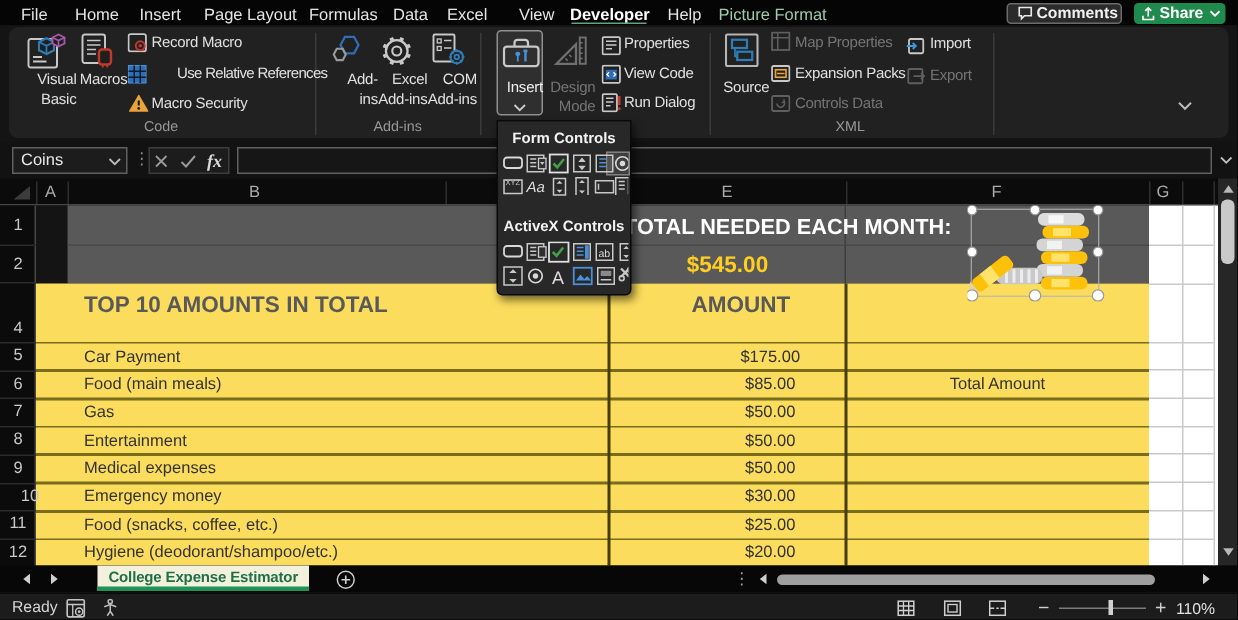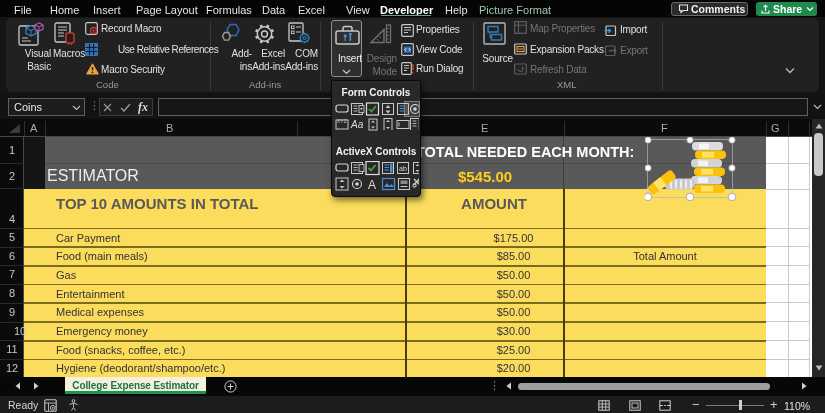--- a/index.html
+++ b/index.html
@@ -192,21 +192,21 @@
       <rect x="0.7" y="2" width="11.6" height="10" rx="1" fill="none" stroke="#c8c8c8" stroke-width="1.2"></rect>
       <rect x="3" y="4.5" width="7" height="5" fill="none" stroke="#e8a33d" stroke-width="1.1"></rect>
       <path d="M4 7h5" stroke="#e8a33d" stroke-width="1"></path>
     </svg>
     <span class="txt sl" style="left:530px;top:26.5px;">Expansion Packs</span>
     <svg class="abs" style="left:514px;top:45px;" width="13" height="13" viewBox="0 0 13 13">
       <rect x="0.7" y="2" width="11.6" height="10" rx="1" fill="none" stroke="#5f5f5f" stroke-width="1.2"></rect>
       <path d="M4 7a2.5 2.5 0 104.8-1" fill="none" stroke="#5f5f5f" stroke-width="1.1"></path>
       <path d="M8.5 4.2l0.5 1.8-1.8 0.4" fill="none" stroke="#5f5f5f" stroke-width="1"></path>
     </svg>
-    <span class="txt sl" style="left:530px;top:46.5px;color:#757575;">Refresh Data</span>
+    <span class="txt sl" style="left:530px;top:46.5px;color:#757575;">Controls Data</span>
     <svg class="abs" style="left:604px;top:7px;" width="13" height="13" viewBox="0 0 13 13">
       <rect x="2" y="2" width="9.5" height="9.5" rx="1" fill="none" stroke="#c8c8c8" stroke-width="1.2"></rect>
       <path d="M0.5 6.7h6 M4.5 4.7l2 2-2 2" fill="none" stroke="#3a9ad9" stroke-width="1.3"></path>
     </svg>
     <span class="txt sl" style="left:620px;top:6.5px;">Import</span>
     <svg class="abs" style="left:604px;top:27px;" width="13" height="13" viewBox="0 0 13 13">
       <rect x="1.5" y="2" width="9.5" height="9.5" rx="1" fill="none" stroke="#5f5f5f" stroke-width="1.2"></rect>
       <path d="M5 6.7h7 M10 4.7l2 2-2 2" fill="none" stroke="#5f5f5f" stroke-width="1.2"></path>
     </svg>
     <span class="txt sl" style="left:620px;top:27.5px;color:#757575;">Export</span>
@@ -307,21 +307,20 @@
     <span class="abs wgl" style="top:69.5px;"></span>
     <span class="abs wgl" style="top:108.6px;"></span>
     <span class="abs wgl" style="top:127.3px;"></span>
     <span class="abs wgl" style="top:146px;"></span>
     <span class="abs wgl" style="top:164.7px;"></span>
     <span class="abs wgl" style="top:183.4px;"></span>
     <span class="abs wgl" style="top:202.1px;"></span>
     <span class="abs wgl" style="top:220.8px;"></span>
     <span class="abs wgl" style="top:239.5px;"></span>
 
-    <span class="txt" style="left:47px;top:48px;font-size:16px;color:#ededed;">ESTIMATOR</span>
     <span class="txt" style="left:416px;top:25px;font-size:14.5px;font-weight:bold;color:#fff;">TOTAL NEEDED EACH MONTH:</span>
     <span class="txt" style="left:435px;top:49px;width:100px;text-align:center;font-size:15px;font-weight:bold;color:#ffce21;">$545.00</span>
     <span class="txt" style="left:56px;top:76px;font-size:15px;font-weight:bold;color:#595959;">TOP 10 AMOUNTS IN TOTAL</span>
     <span class="txt" style="left:444px;top:76px;width:100px;text-align:center;font-size:15px;font-weight:bold;color:#595959;">AMOUNT</span>
     <span class="txt it" style="left:56px;top:112.5px;">Car Payment</span>
     <span class="txt it" style="left:56px;top:131.2px;">Food (main meals)</span>
     <span class="txt it" style="left:56px;top:149.9px;">Gas</span>
     <span class="txt it" style="left:56px;top:168.6px;">Entertainment</span>
     <span class="txt it" style="left:56px;top:187.3px;">Medical expenses</span>
     <span class="txt it" style="left:56px;top:206px;">Emergency money</span>

